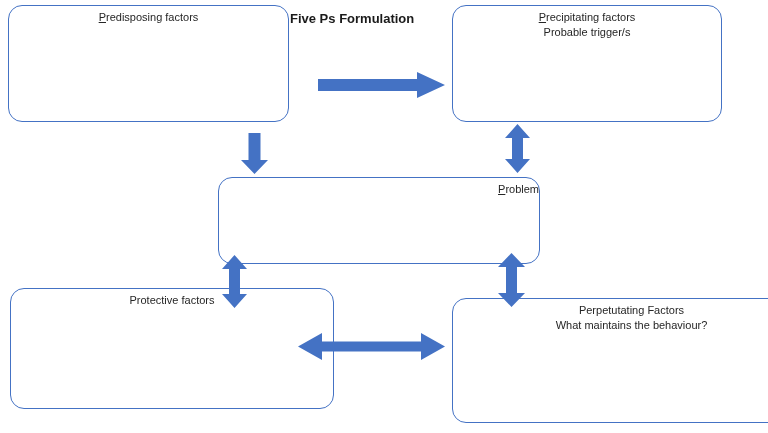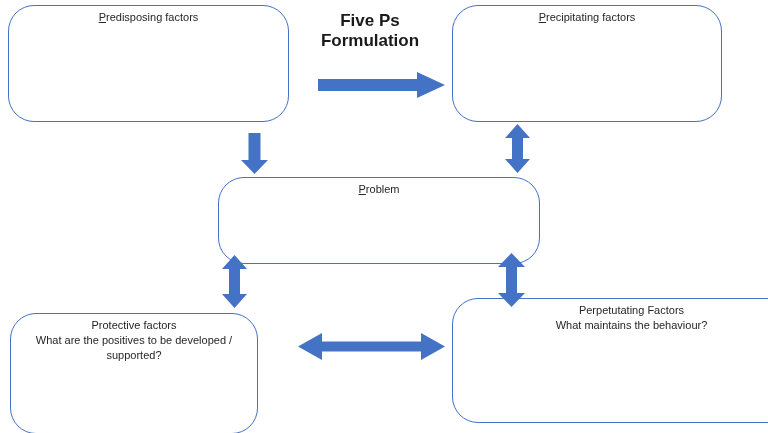--- a/index.html
+++ b/index.html
@@ -16,45 +16,45 @@
   .canvas {
     position: relative;
     width: 768px;
     height: 433px;
     background: var(--bg);
     overflow: hidden;
   }
   .box {
     position: absolute;
     border: 1.4px solid var(--border);
-    border-radius: 26px;
+    border-radius: 14px;
     background: var(--bg);
     padding-top: 4px;
     text-align: center;
     color: var(--text);
     font-size: 11px;
     line-height: 15px;
   }
   .box-heading { font-size: 11px; }
   .u { text-decoration: underline; }
   .diagram-title {
     position: absolute;
     left: 290px;
     top: 11px;
     width: 160px;
-    text-align: center;
+    text-align: left;
     font-weight: bold;
-    font-size: 17px;
+    font-size: 13px;
     color: #1a1a1a;
   }
   .arrow { position: absolute; z-index: 5; }
   #box-predisposing { left: 8px;   top: 5px;   width: 281px; height: 117px; }
   #box-precipitating{ left: 452px; top: 5px;   width: 270px; height: 117px; }
-  #box-problem      { left: 218px; top: 177px; width: 322px; height: 87px;  }
-  #box-protective   { left: 10px;  top: 313px; width: 248px; height: 121px; }
+  #box-problem      { left: 218px; top: 177px; width: 322px; height: 87px; text-align: right;  }
+  #box-protective   { left: 10px;  top: 288px; width: 324px; height: 121px; }
   #box-perpetuating { left: 452px; top: 298px; width: 359px; height: 125px; }
   #arrow-right  { left: 318px; top: 72px;  }
   #arrow-down   { left: 241px; top: 133px; }
   #arrow-dv-top { left: 505px; top: 124px; }
   #arrow-dv-bl  { left: 222px; top: 255px; }
   #arrow-dv-br  { left: 498px; top: 253px; }
   #arrow-dh     { left: 298px; top: 333px; }
 </style>
 </head>
 <body>
@@ -62,29 +62,29 @@
 <div class="canvas">
 
   <div class="diagram-title">Five Ps Formulation</div>
 
   <div class="box" id="box-predisposing">
     <div class="box-heading"><span class="u">P</span><span>redisposing factors</span></div>
   </div>
 
   <div class="box" id="box-precipitating">
     <div class="box-heading"><span class="u">P</span><span>recipitating factors</span></div>
+    <div class="box-sub">Probable trigger/s</div>
   </div>
 
   <div class="box" id="box-problem">
     <div class="box-heading"><span class="u">P</span><span>roblem</span></div>
   </div>
 
   <div class="box" id="box-protective">
     <div class="box-heading">Protective factors</div>
-    <div class="box-sub">What are the positives to be developed / supported?</div>
   </div>
 
   <div class="box" id="box-perpetuating">
     <div class="box-heading">Perpetutating Factors</div>
     <div class="box-sub">What maintains the behaviour?</div>
   </div>
 
   <svg class="arrow" id="arrow-right" width="127" height="26" viewBox="0 0 127 26">
     <polygon points="0,7 99,7 99,0 127,13 99,26 99,19 0,19" fill="#4472C4"></polygon>
   </svg>

